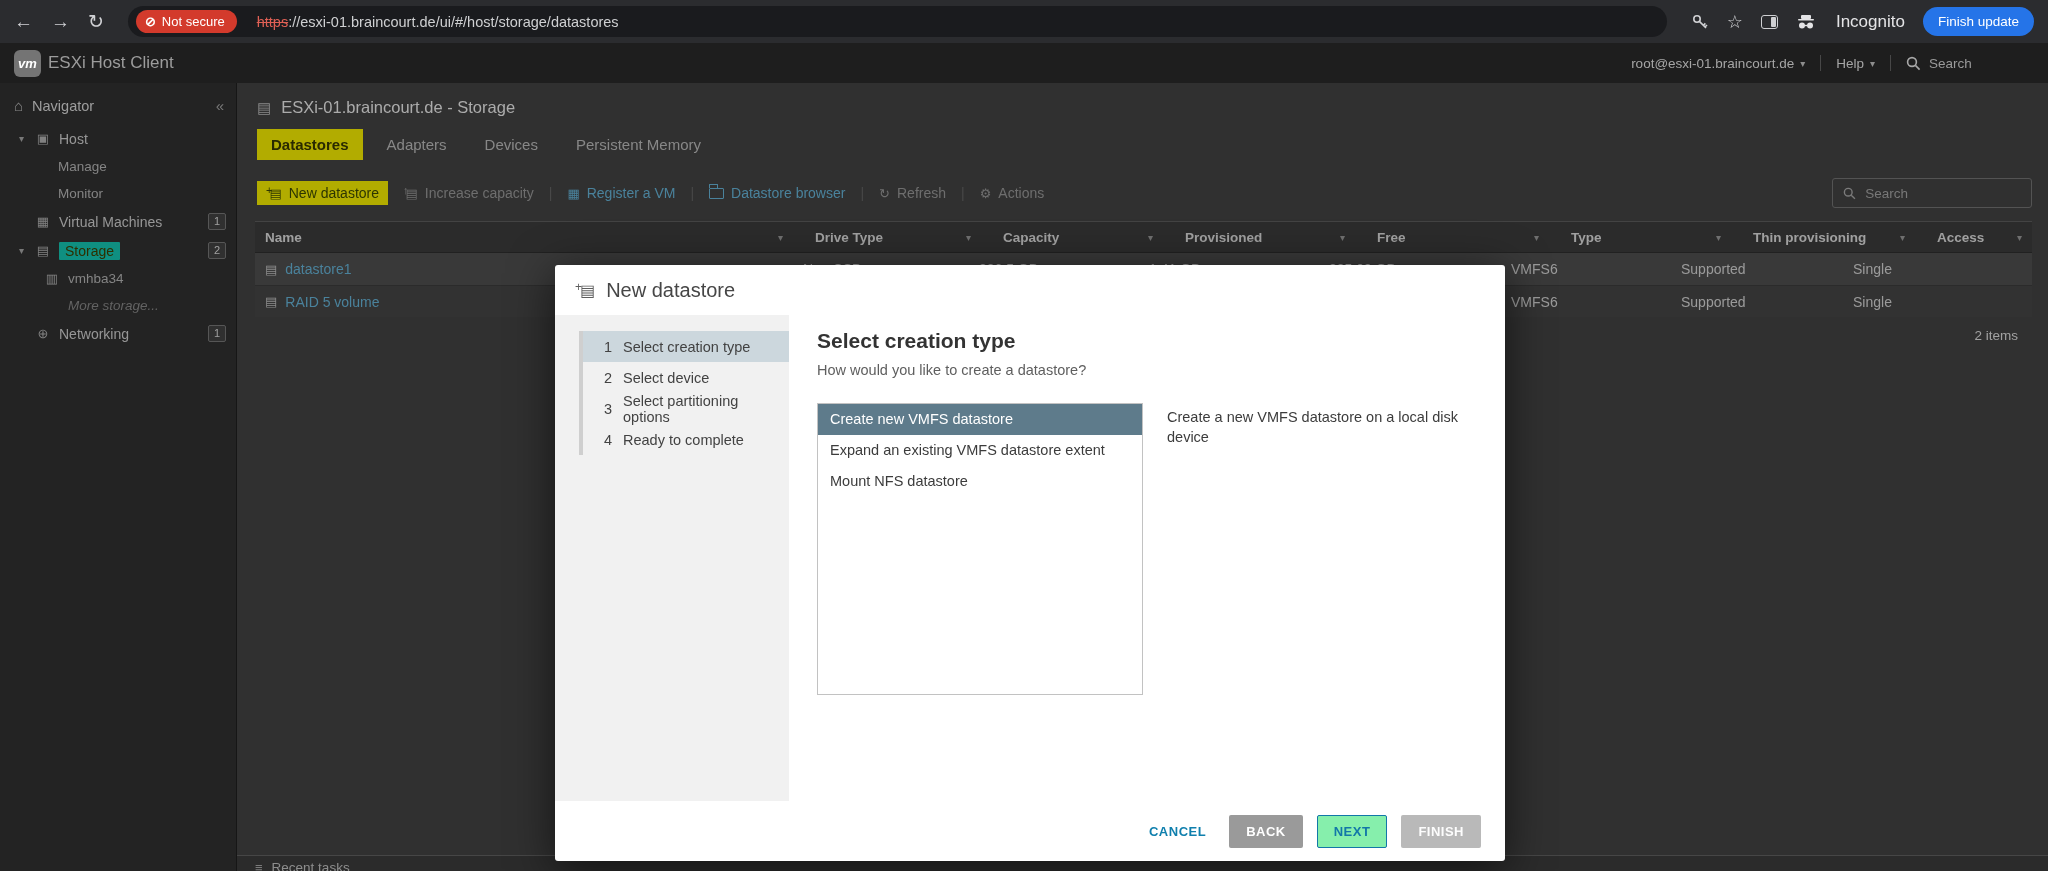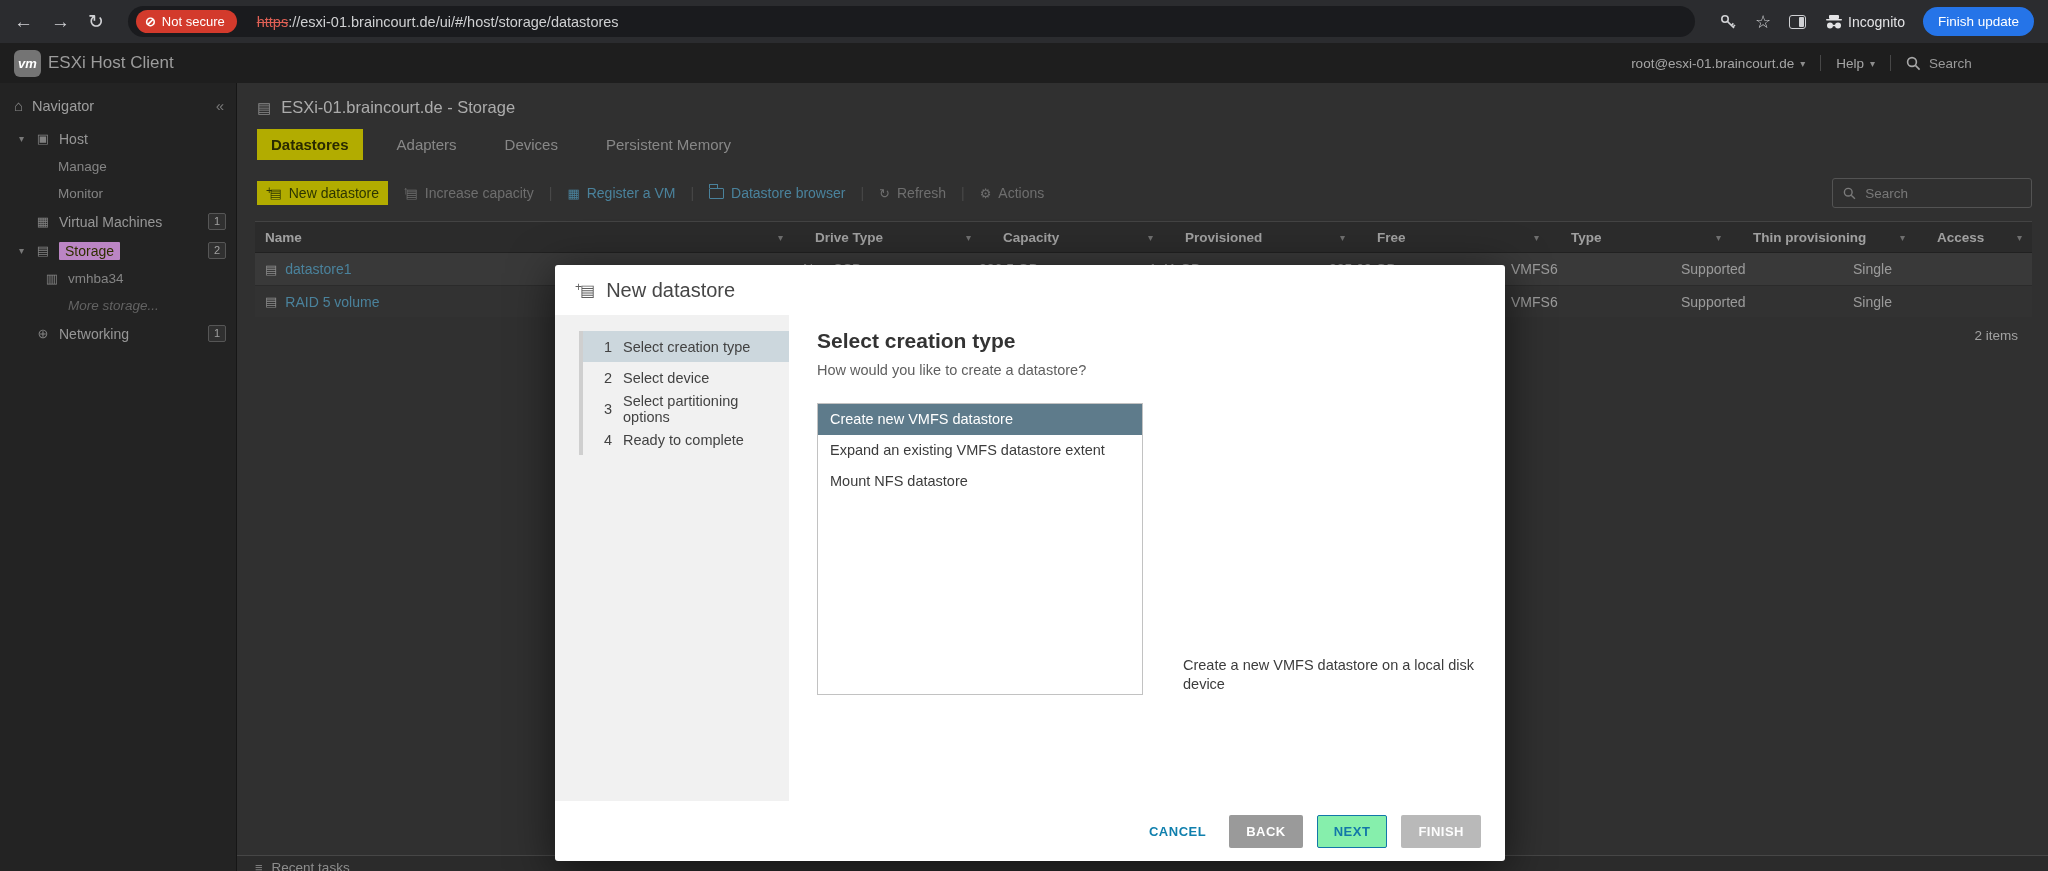--- a/index.html
+++ b/index.html
@@ -15,21 +15,21 @@
              padding:0 8px; gap:12px; margin:0 6px; min-width:0; }
   .chip { display:flex; align-items:center; gap:6px; background:#d33a2c; color:#fff; border-radius:13px;
           padding:4px 12px 4px 9px; font-size:13px; white-space:nowrap; }
   .chip-ic { font-size:13px; font-weight:bold; }
   .url { font-size:14.5px; color:#cfd0d2; white-space:nowrap; overflow:hidden;padding-left:8px; }
   .scheme { color:#e06055; text-decoration:line-through; text-decoration-color:#e06055; }
   .tb-ic { color:#d0d1d4; display:flex; align-items:center; cursor:pointer; }
   .tb-ic.star { font-size:18px; }
   .panel-shape { width:17px; height:14px; border:1.6px solid #cfd0d3; border-radius:3px; position:relative; display:inline-block; }
   .panel-shape::after { content:''; position:absolute; top:1px; right:1px; bottom:1px; width:5px; background:#cfd0d3; border-radius:1px; }
-  .incog { display:flex; align-items:center; gap:4px; color:#e4e4e6; font-size:14px; white-space:nowrap; }
+  .incog { display:flex; align-items:center; gap:20px; color:#e4e4e6; font-size:17px; white-space:nowrap; }
   .update-btn { background:#2574e8; color:#fff; border:none; border-radius:16px; padding:7px 15px;
                 font-size:13.5px; font-family:inherit; cursor:pointer; white-space:nowrap; }
 
   
   .esxi-header { position:absolute; top:43px; left:0; right:0; height:40px; background:#1e1e1e;
                  display:flex; align-items:center; padding:0 14px; gap:7px; z-index:20; }
   .vm-logo { width:27px; height:27px; background:#747474; border-radius:6px; color:#fff; font-weight:bold;
              font-style:italic; font-size:13px; display:flex; align-items:center; justify-content:center; }
   .app-title { color:#9c9c9c; font-size:17px; }
   .hdr-right { margin-left:auto; display:flex; align-items:center; gap:15px; color:#a6a6a6; font-size:13.5px; }
@@ -49,27 +49,27 @@
   .side-head .lbl { flex:1; }
   .side-head .col-ic { color:#9a9a9a; font-size:15px; cursor:pointer; }
   .srow { display:flex; align-items:center; height:29px; padding:0 10px 0 16px; gap:8px; font-size:14px; color:#c0c0c0; cursor:pointer; }
   .chev { width:11px; font-size:10px; color:#9a9a9a; text-align:center; flex:none; }
   .sic { width:16px; text-align:center; font-size:13px; color:#a6a6a6; flex:none; }
   .badge { margin-left:auto; background:#3e3e3e; border:1px solid #6f6f6f; color:#cecece; font-size:11px;
            line-height:15px; padding:0 5px; border-radius:2px; }
   .schild { display:flex; align-items:center; height:27px; padding-left:58px; gap:8px; font-size:13.5px; color:#a9a9a9; cursor:pointer; }
   .schild2 { padding-left:44px; }
   .muted-it { font-style:italic; color:#7f7f7f; }
-  .hl { background:#f0abfc; color:#3c3c00; padding:1px 6px; border-radius:1px; }
+  .hl { background:#14b8a6; color:#3c3c00; padding:1px 6px; border-radius:1px; }
 
   
   .content { flex:1; position:relative; padding:12px 0 0 18px; min-width:0; }
   .page-head { display:flex; align-items:center; gap:10px; color:#dcdcdc; font-size:16.5px; padding:3px 0 12px 2px; }
   .page-head .sic { color:#b0b0b0; font-size:15px; width:auto; }
-  .tabs { display:flex; gap:20px; font-size:15px; color:#aeaeae; padding-left:2px; }
+  .tabs { display:flex; gap:10px; font-size:15px; color:#aeaeae; padding-left:2px; }
   .tab { padding:7px 14px; cursor:pointer; white-space:nowrap; }
   .tab.active { background:#e4dd00; color:#363600; font-weight:bold; }
   .toolbar { display:flex; align-items:center; gap:15px; padding:18px 0 13px 2px; font-size:14px; }
   .tb { display:flex; align-items:center; gap:7px; color:#5fa7c8; cursor:pointer; white-space:nowrap; }
   .tb .t-ic { font-size:13px; }
   .tb.disabled { color:#8d8d8d; cursor:default; }
   .tb.hl-bg { background:#e4dd00; color:#3a4500; padding:4px 9px; }
   .tsep { color:#5d5d5d; }
   .plus-sm { font-size:11px; position:relative; top:-4px; margin-right:-3px; }
   .folder-ic { width:15px; height:11px; border:1.5px solid currentColor; border-radius:1px; position:relative; display:inline-block; }
@@ -110,21 +110,21 @@
   .dlg-ic .plus-sm { top:-5px; margin-right:-2px; font-size:12px; }
   .dlg-body { flex:1; display:flex; min-height:0; }
   .steps { width:234px; flex:none; background:#f1f1f1; padding-top:16px; }
   .step { display:flex; align-items:center; gap:10px; height:31px; padding-left:20px; margin-left:24px;
           border-left:4px solid #cfcfcf; font-size:14.5px; color:#424242; cursor:pointer; }
   .step.active { background:#ccd7dd; }
   .snum { width:10px; text-align:center; }
   .dlg-content { flex:1; padding:14px 26px 0 28px; min-width:0; }
   .dlg-heading { font-size:21px; font-weight:bold; color:#333; margin-bottom:9px; }
   .dlg-question { font-size:14.5px; color:#5e5e5e; margin-bottom:25px; }
-  .option-row { display:flex; gap:40px; align-items:flex-end; }
+  .option-row { display:flex; gap:24px; align-items:flex-start; }
   .listbox { width:326px; flex:none; height:292px; border:1px solid #c2c2c2; background:#fff; overflow:hidden; }
   .opt { height:31px; line-height:31px; padding:0 12px; font-size:14.5px; color:#3c3c3c; white-space:nowrap;
          overflow:hidden; cursor:pointer; }
   .opt.selected { background:#5e7b8b; color:#fff; }
   .opt-desc { font-size:14.5px; color:#3c3c3c; padding-top:5px; max-width:350px; line-height:1.35; }
   .dlg-footer { height:60px; flex:none; display:flex; align-items:center; justify-content:flex-end; gap:14px; padding:0 24px; }
   .btn { font-family:inherit; font-size:13px; font-weight:bold; letter-spacing:0.5px; border-radius:2px;
          padding:8px 16px; border:1px solid transparent; cursor:pointer; }
   .btn-cancel { background:transparent; color:#0f7fad; padding:8px 8px; }
   .btn-back { background:#9a9a9a; color:#fff; }

